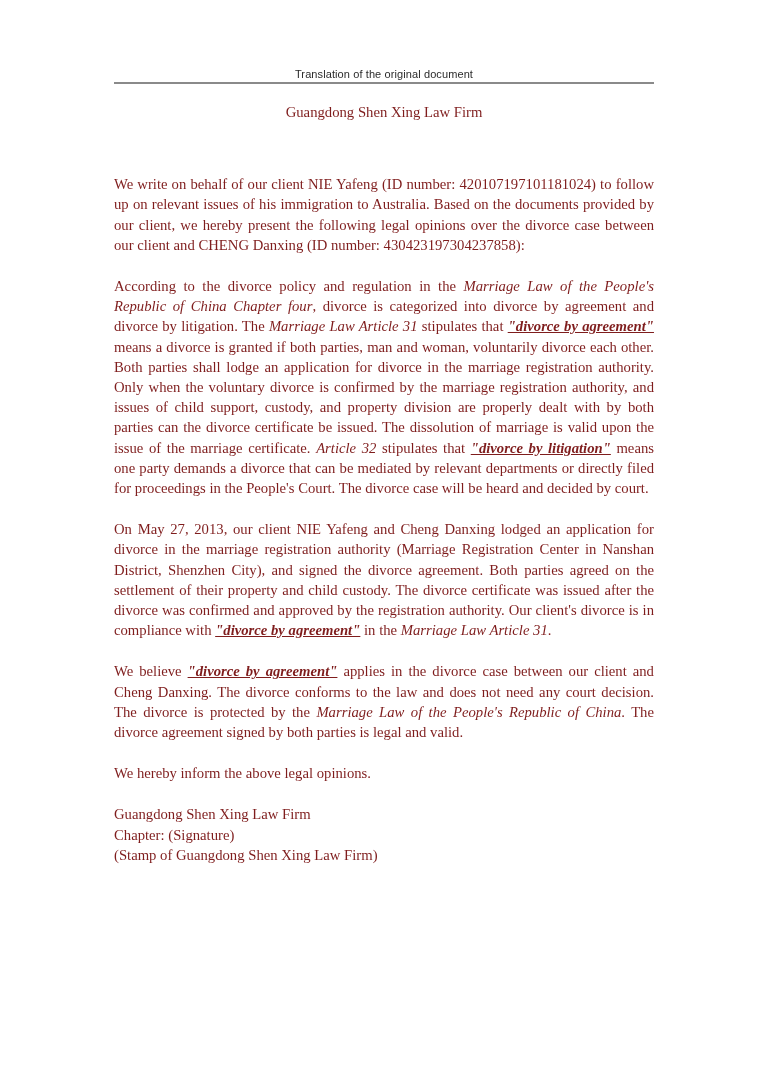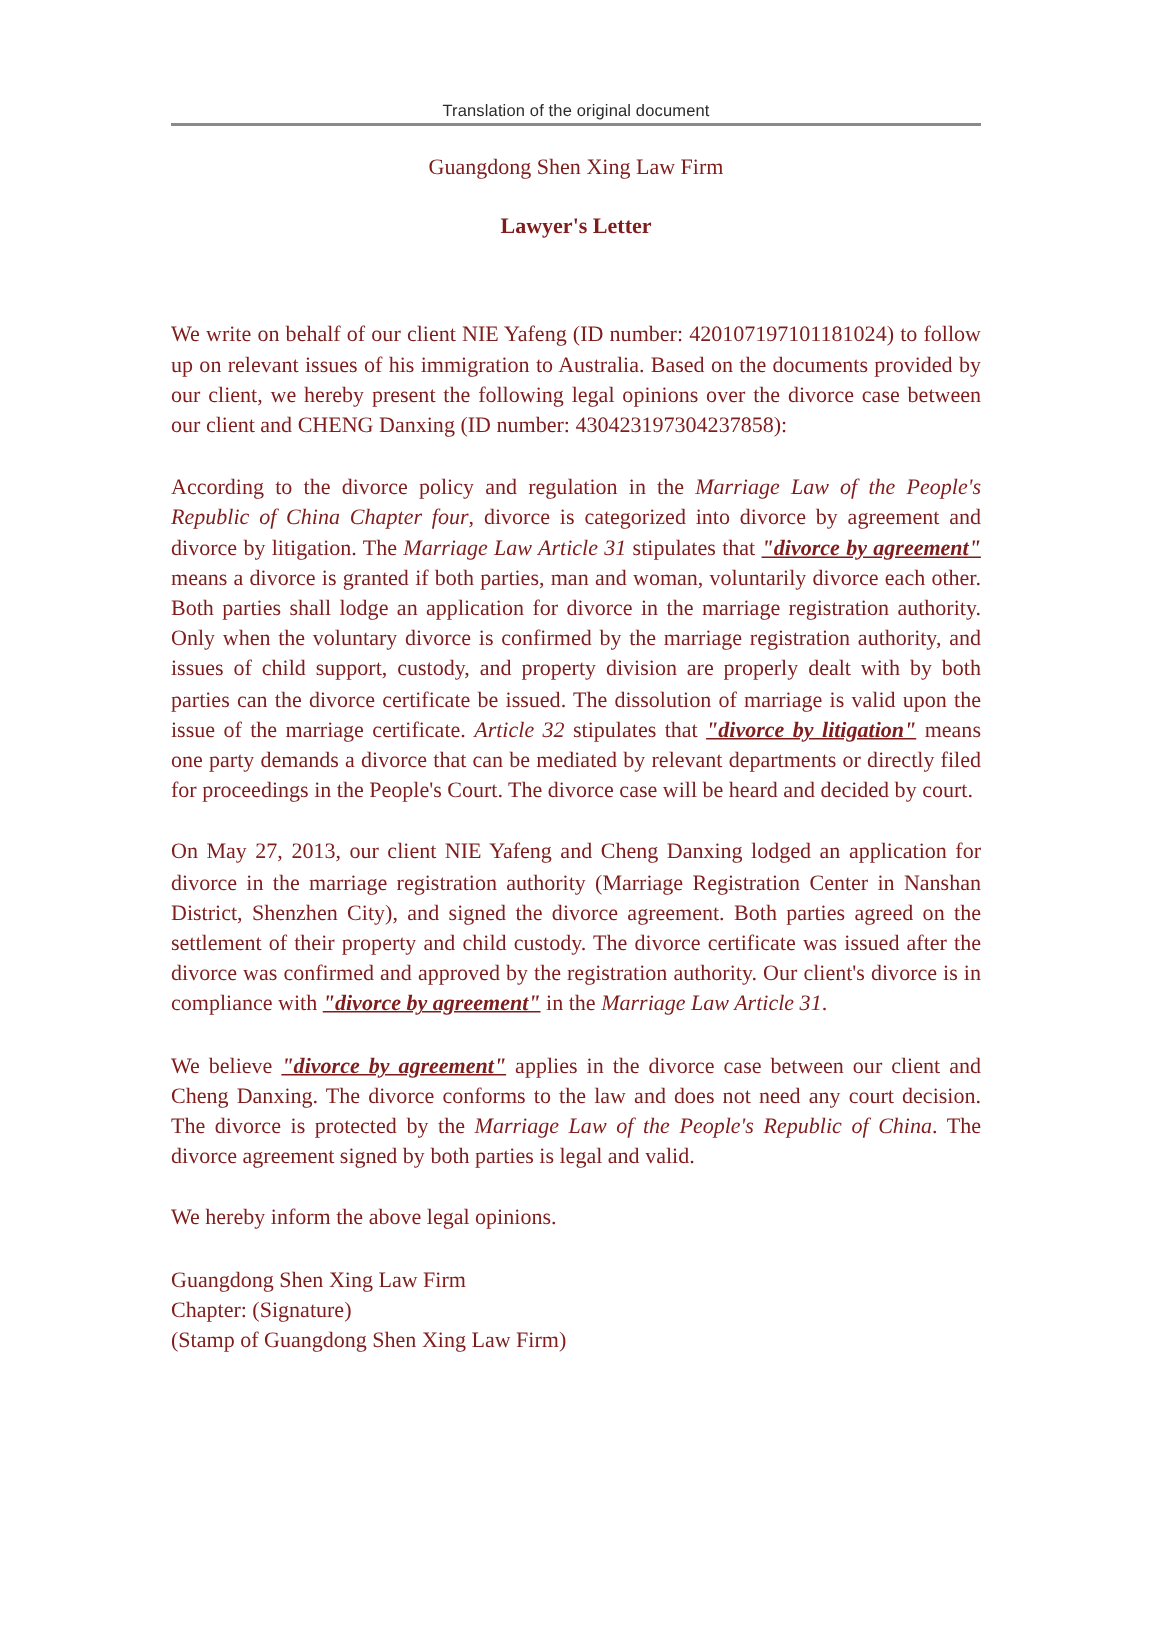--- a/index.html
+++ b/index.html
@@ -110,21 +110,20 @@
 <div class="page">
 
   <div class="doc-header">Translation of the original document</div>
 
   <div class="header-rule"></div>
 
   <div class="body-area">
 
     <div class="firm-title">Guangdong Shen Xing Law Firm</div>
 
-    <div class="letter-title">Lawyer's Letter</div>
 
     <div class="gap-lg"></div>
 
 
     <div class="gap-md"></div>
 
     <p class="para"><span>We write on behalf of our client NIE Yafeng (ID number: 420107197101181024) to follow up on relevant issues of his immigration to Australia. Based on the documents provided by our client, we hereby present the following legal opinions over the divorce case between our client and CHENG Danxing (ID number: 430423197304237858):</span></p>
 
     <div class="gap-md"></div>
 

